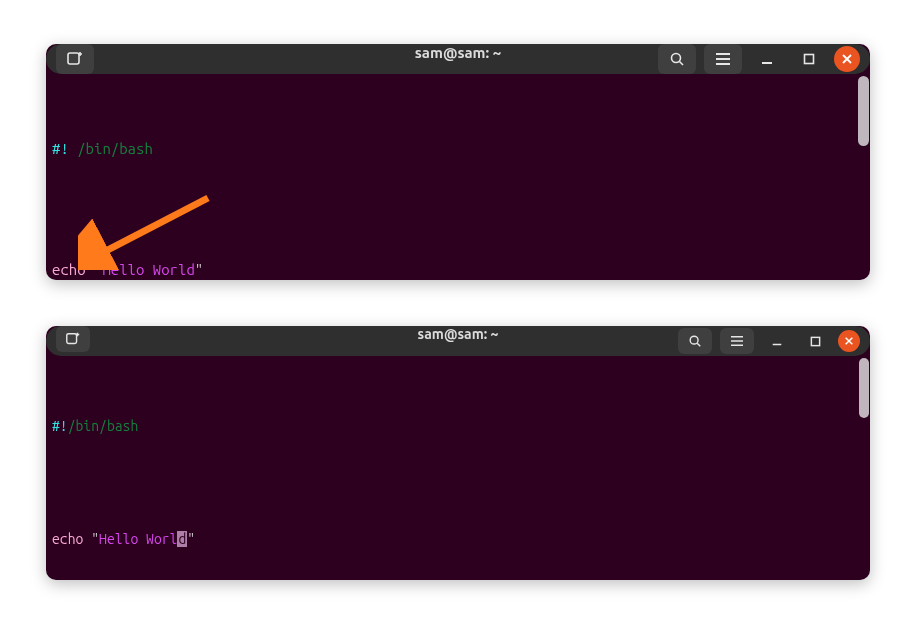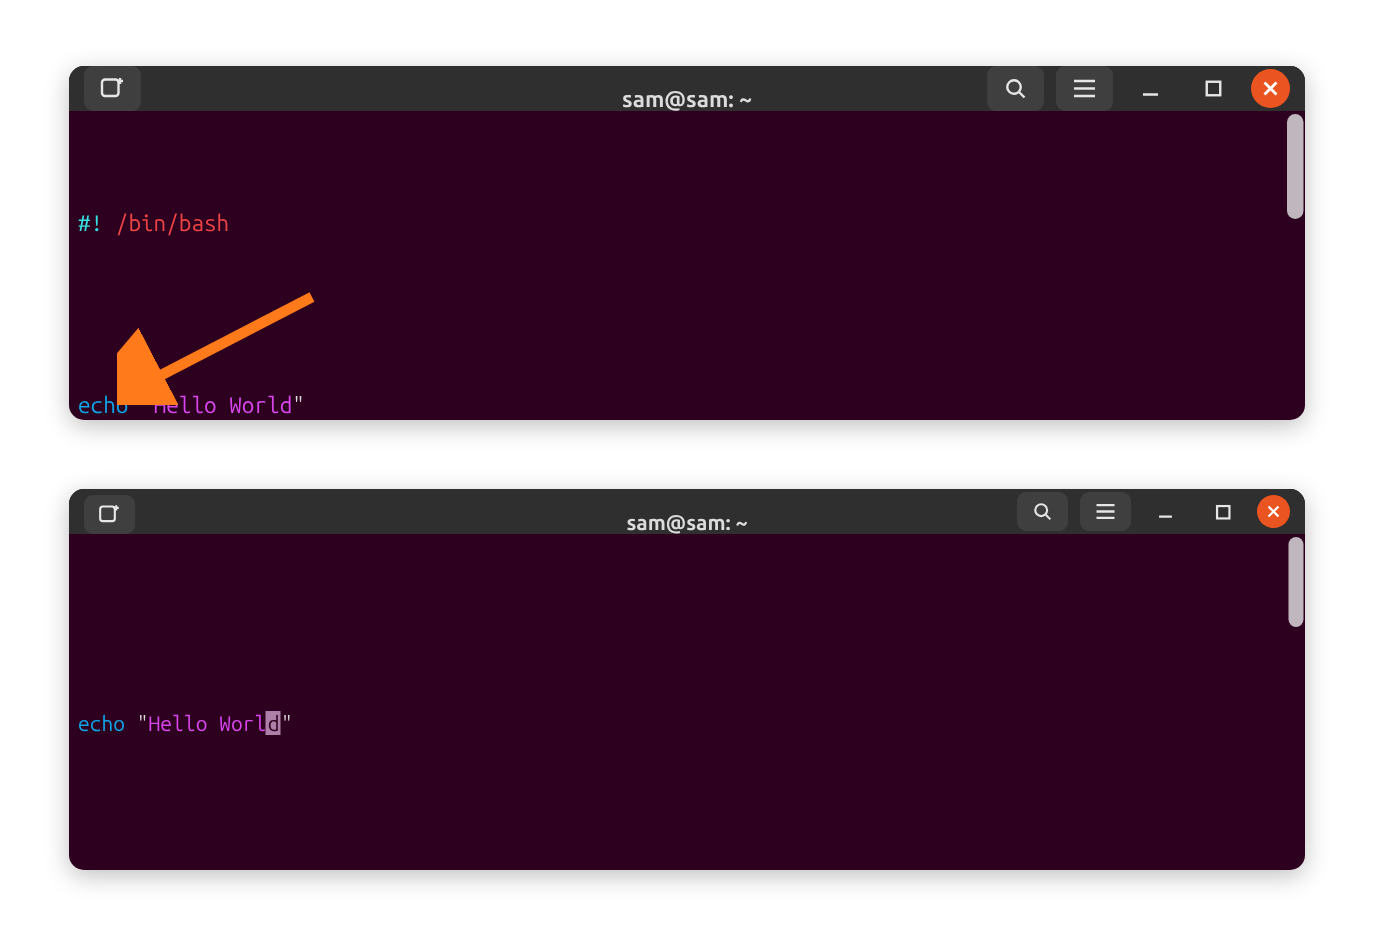--- a/index.html
+++ b/index.html
@@ -23,27 +23,28 @@
     overflow: hidden;
   }
   .win1 { left: 46px; top: 44px;  width: 824px; height: 236px; }
   .win2 { left: 46px; top: 326px; width: 824px; height: 254px; }
 
   
   .titlebar {
     height: 44px;
     background: #2f2f2f;
     display: flex;
-    align-items: flex-end;
+    align-items: flex-start;
     padding: 0 10px;
     color: #dcdcdc;
     font-family: Ubuntu, "DejaVu Sans", Arial, sans-serif;
     font-size: 15px;
     font-weight: 600;
     position: relative;
+    border-radius: 15px;
   }
   .titlebar .left-group, .titlebar .right-group {
     display: flex;
     align-items: center;
     gap: 8px;
   }
   .titlebar .title {
     position: absolute;
     left: 0; right: 0;
     text-align: center;
@@ -87,22 +88,22 @@
   }
   .scrollbar {
     position: absolute;
     right: 1px; top: 2px;
     width: 11px; height: 70px;
     background: #bfb7bd;
     border-radius: 6px;
   }
 
   .tok-shebang { color: #34e2e2; }
-  .tok-path    { color: #ef4444; }
-  .tok-echo    { color: #0ea5e9; }
+  .tok-path    { color: #15803d; }
+  .tok-echo    { color: #f9a8d4; }
   .tok-str     { color: #d946ef; }
   .tok-quote   { color: #ddd; }
   .cursor-over {
     background: #ad7fa8;
     color: #2c001e;
     padding: 0 1px;
   }
 
   
   .arrow {
@@ -228,20 +229,21 @@
         <svg width="10" height="10" viewBox="0 0 12 12">
           <line x1="2" y1="2" x2="10" y2="10" stroke="#fff" stroke-width="1.8"></line>
           <line x1="10" y1="2" x2="2" y2="10" stroke="#fff" stroke-width="1.8"></line>
         </svg>
       </div>
     </div>
   </div>
 
   <div class="term" style="font-size:14px;">
     <div class="scrollbar" style="height:60px;width:10px;"></div>
+    <div><span class="tok-shebang">#!</span><span class="tok-path">/bin/bash</span></div>
     <div>&nbsp;</div>
     <div><span class="tok-echo">echo</span> <span class="tok-quote">"</span><span class="tok-str">Hello Worl</span><span class="cursor-over">d</span><span class="tok-quote">"</span></div>
     
     
     
     
     
     
     
 

